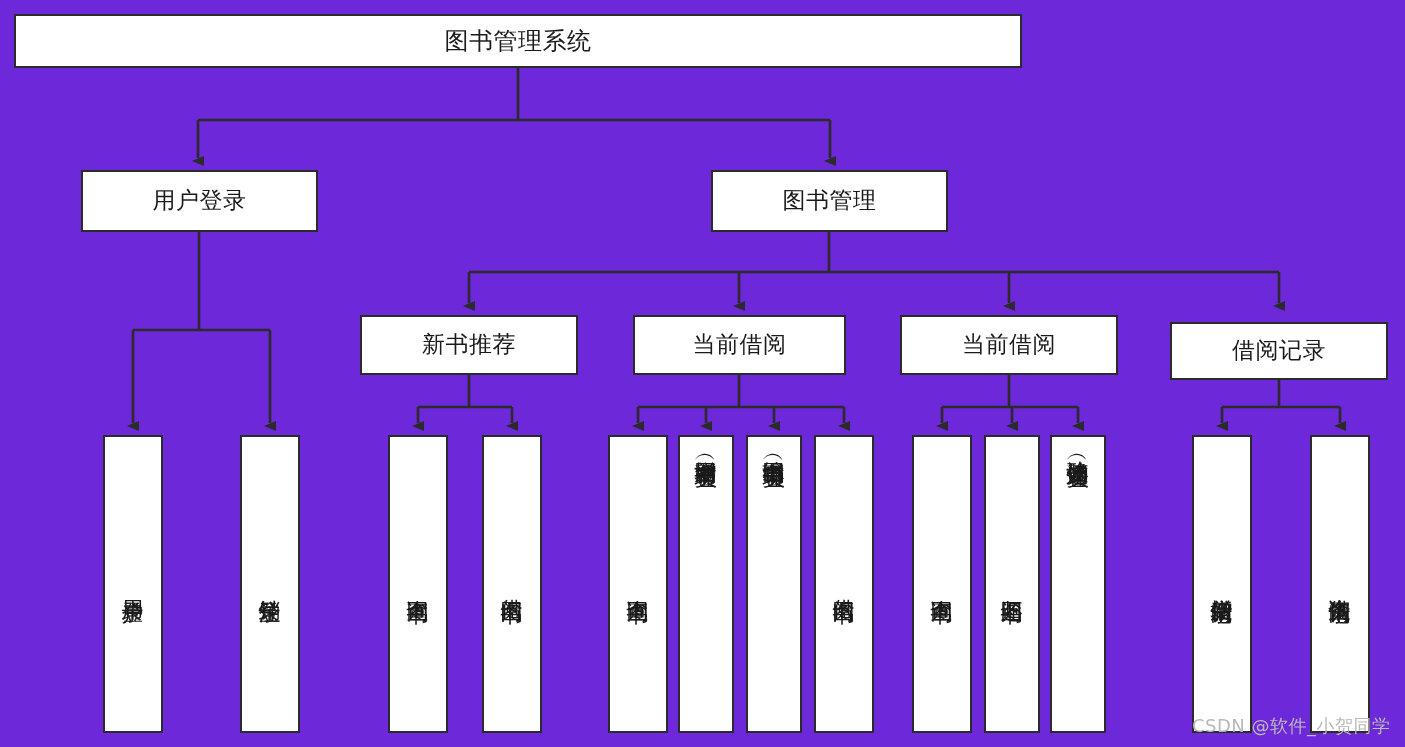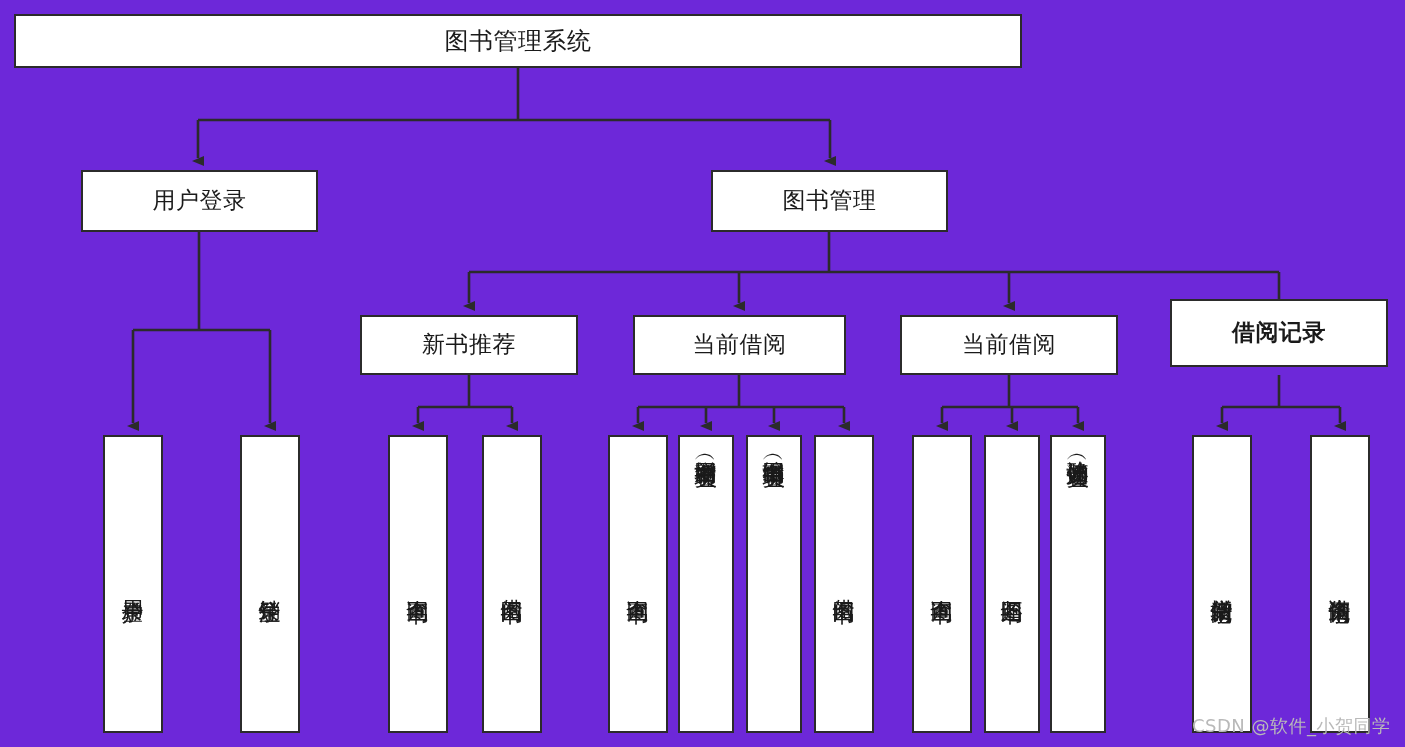--- a/index.html
+++ b/index.html
@@ -150,21 +150,21 @@
 
   <div class="node h" style="left:360px;top:315px;width:218px;height:60px;">
     <span class="label">新书推荐</span>
   </div>
   <div class="node h" style="left:633px;top:315px;width:213px;height:60px;">
     <span class="label">当前借阅</span>
   </div>
   <div class="node h" style="left:900px;top:315px;width:218px;height:60px;align-items:center;">
     <span class="label">当前借阅</span>
   </div>
-  <div class="node h" style="left:1170px;top:299px;width:218px;height:68px;font-weight:bold;">
+  <div class="node h" style="left:1170px;top:322px;width:218px;height:58px;">
     <span class="label">借阅记录</span>
   </div>
 
   <div class="node v" style="left:103px;top:435px;width:60px;height:298px;">
     <span class="label">用户登录</span>
   </div>
   <div class="node v" style="left:240px;top:435px;width:60px;height:298px;">
     <span class="label">注销登录</span>
   </div>
 

